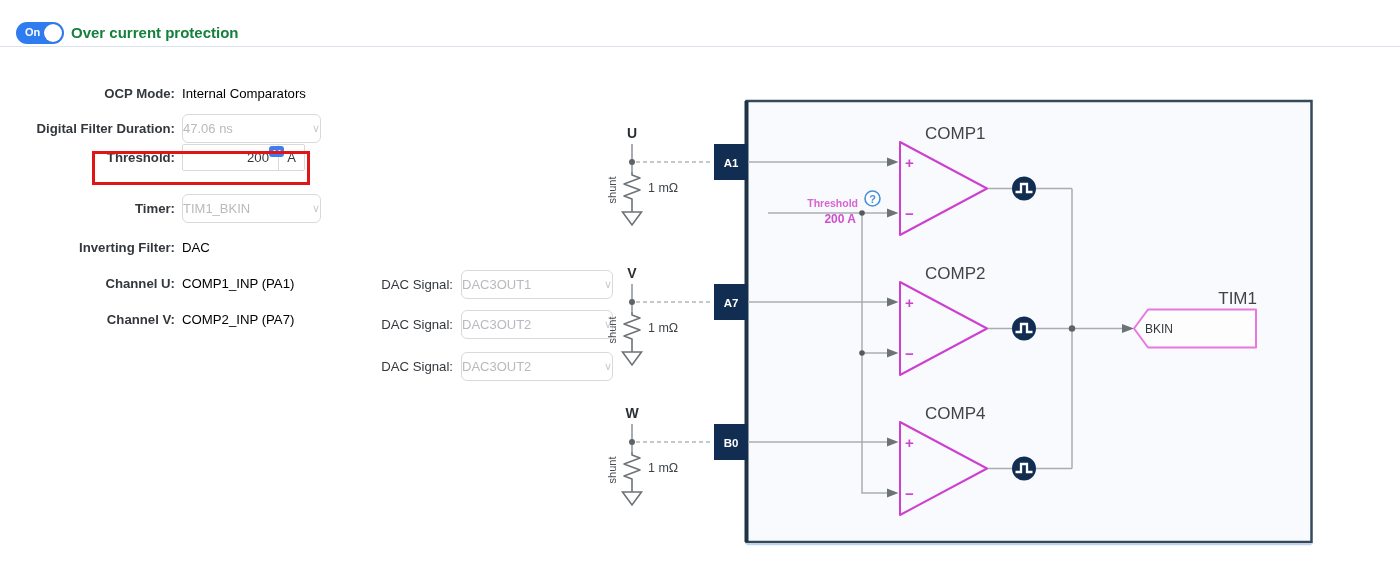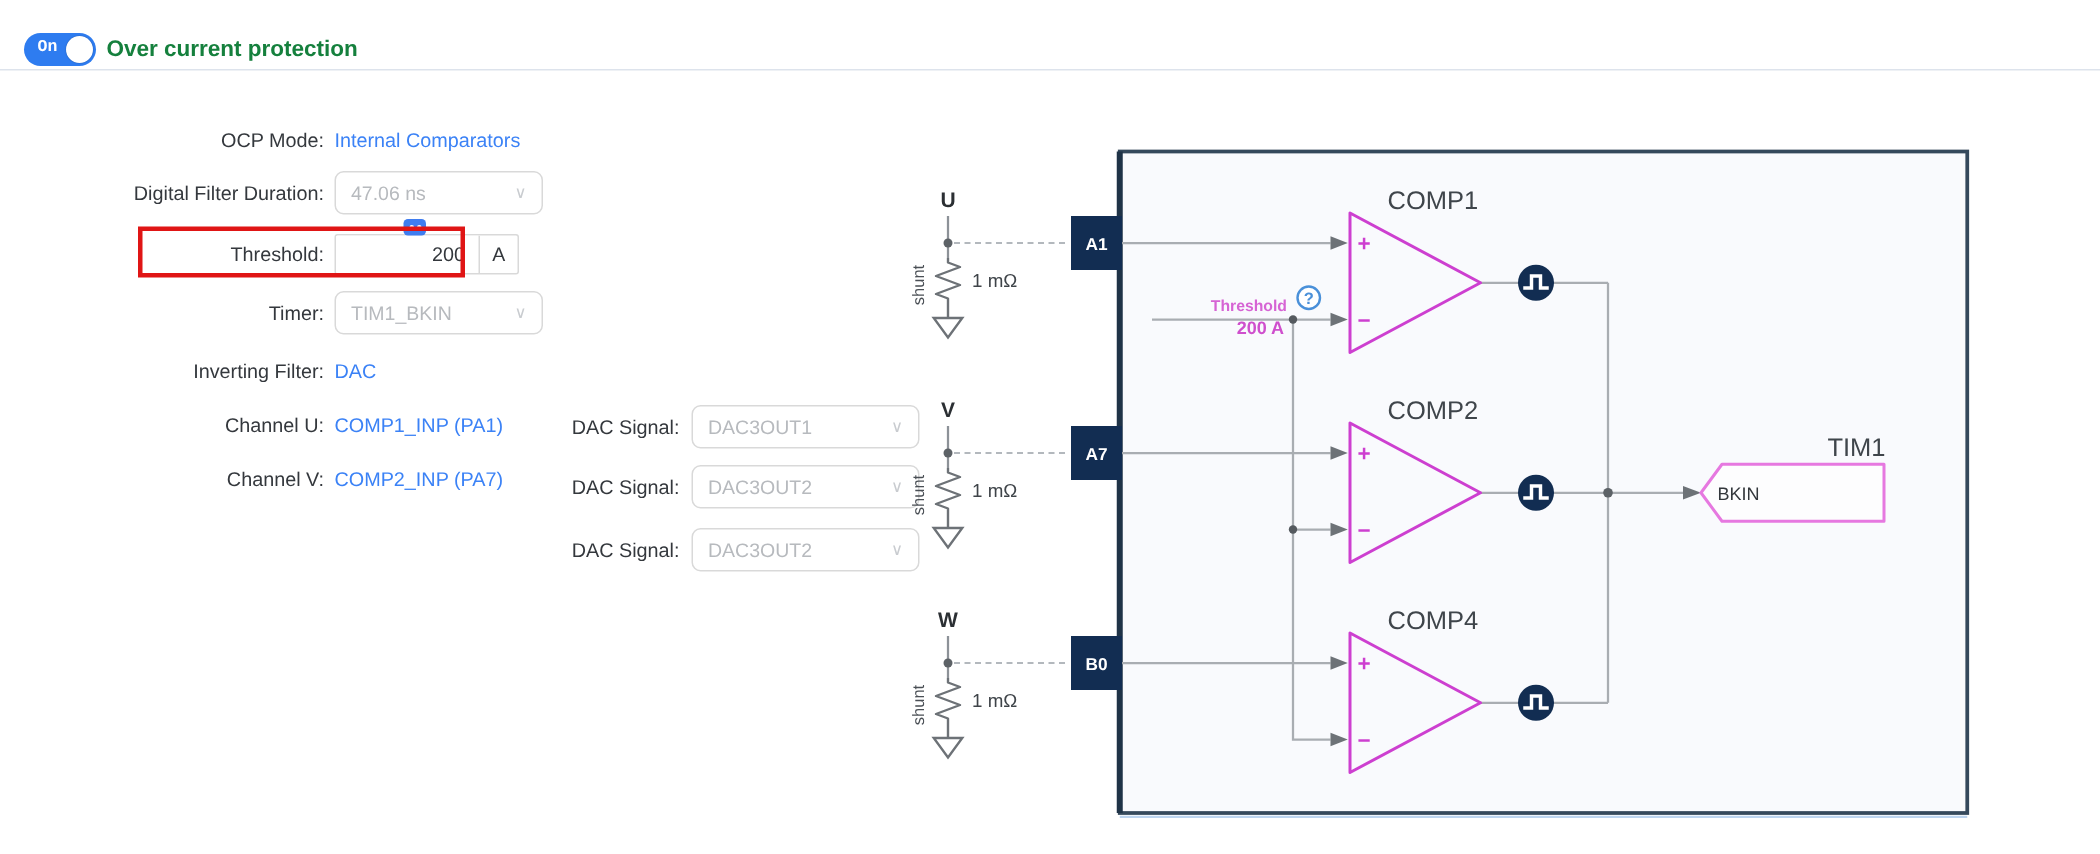--- a/index.html
+++ b/index.html
@@ -3,33 +3,33 @@
 <meta charset="utf-8">
 <style>
   * { margin:0; padding:0; box-sizing:border-box; }
   html,body { background:#ffffff; }
   body { font-family:"Liberation Sans", sans-serif; }
   #app { position:relative; width:1400px; height:569px; background:#fff; overflow:hidden; }
 
   
   .toggle { position:absolute; left:16px; top:22px; width:48px; height:22px;
             background:#2e7cf0; border-radius:11px; cursor:pointer; }
-  .toggle .on-label { position:absolute; left:9px; top:4px; color:#fff; font-size:11px; font-weight:bold;font-family:Liberation Mono, monospace; }
+  .toggle .on-label { position:absolute; left:9px; top:4px; color:#fff; font-size:11px; font-weight:bold; }
   .toggle .knob { position:absolute; right:2px; top:2px; width:18px; height:18px;
                   background:#fff; border-radius:50%; box-shadow:0 0 1px rgba(0,0,0,.35); }
   .page-title { position:absolute; left:71px; top:24px; font-size:15px; font-weight:700; color:#15803d; }
   .divider { position:absolute; left:0; top:46px; width:1400px; height:1px; background:#dde3ec; }
 
   
   .form-row { position:absolute; left:0; height:30px; display:flex; align-items:center; }
-  .form-label { width:175px; text-align:right; font-size:13.2px; font-weight:400; color:#34383d;margin-left:41px; }
-  .form-value { margin-left:7px; font-size:13.2px; color:#3b82f6; }
+  .form-label { width:175px; text-align:right; font-size:13.2px; font-weight:700; color:#34383d; }
+  .form-value { margin-left:7px; font-size:13.2px; color:#000000; }
   .select-box { margin-left:7px; width:139px; height:29px; background:#fff; border:1px solid #d9d9d9;
                 border-radius:6px; display:flex; align-items:center; justify-content:space-between;
-                padding:0 10px; color:#b7babe; font-size:13px; }
+                padding:0 0; color:#b7babe; font-size:13px; }
   .select-box .chev { color:#c9ccd0; font-size:11px; }
   .dac-row { position:absolute; left:360px; height:29px; display:flex; align-items:center; }
   .dac-label { width:93px; text-align:right; font-size:13.2px; font-weight:400; color:#34383d; }
   .dac-row .select-box { margin-left:8px; width:152px; }
 
   .threshold-combo { margin-left:7px; display:flex; height:27px; border:1px solid #d9d9d9;
                      border-radius:2px; background:#fff; overflow:hidden; }
   .threshold-input { width:95px; height:100%; border:none; outline:none; text-align:right;
                      padding-right:9px; font-size:13.2px; color:#33373c; font-family:"Liberation Sans",sans-serif; }
   .threshold-unit { width:26px; border-left:1px solid #d9d9d9; display:flex; align-items:center;
@@ -63,21 +63,21 @@
   </div>
 
   <div class="form-row" style="top:113px">
     <span class="form-label">Digital Filter Duration:</span>
     <div class="select-box">
       <span>47.06 ns</span>
       <span class="chev">∨</span>
     </div>
   </div>
 
-  <div class="form-row" style="top:154px">
+  <div class="form-row" style="top:142px">
     <span class="form-label">Threshold:</span>
     <div class="threshold-combo">
       <input class="threshold-input" value="200" style="">
       <span class="threshold-unit">A</span>
     </div>
   </div>
   <div class="link-icon"></div>
   <div class="red-annotation"></div>
 
   <div class="form-row" style="top:193px">

